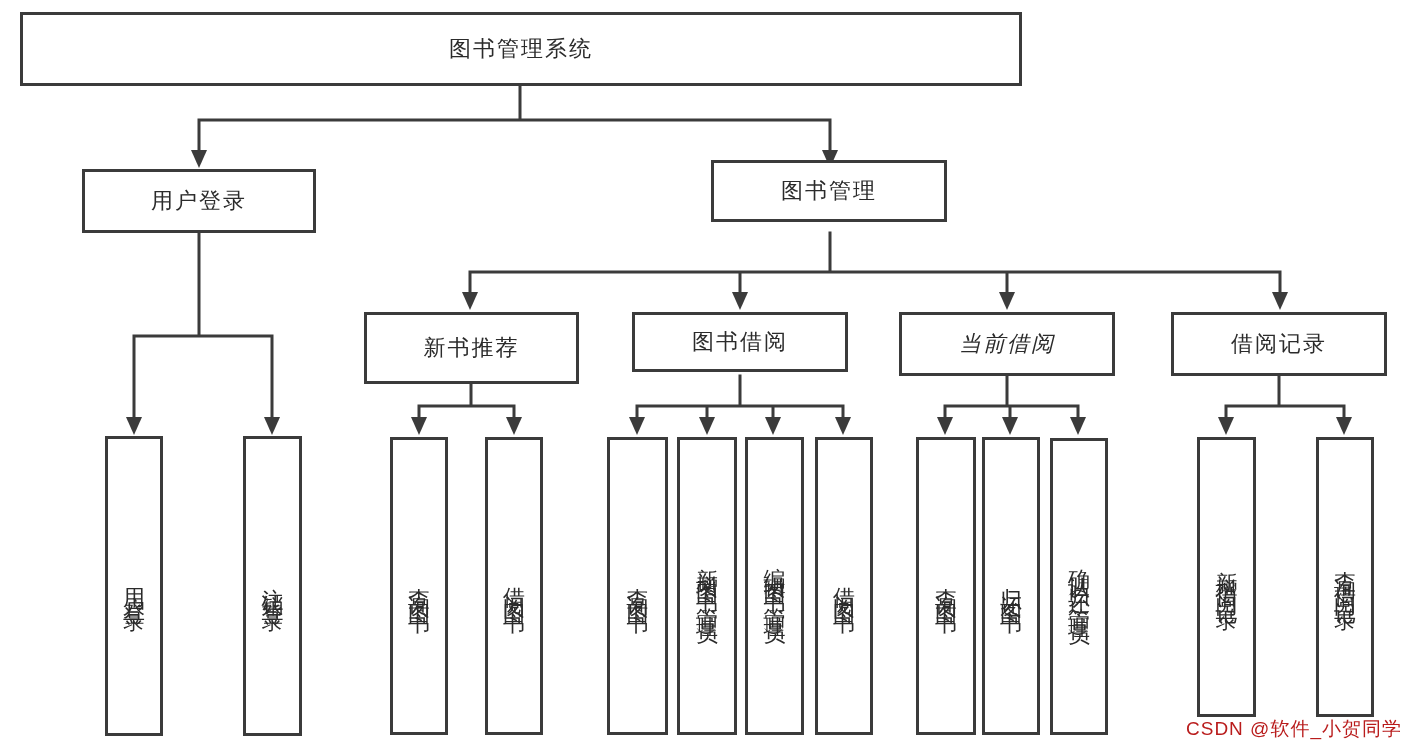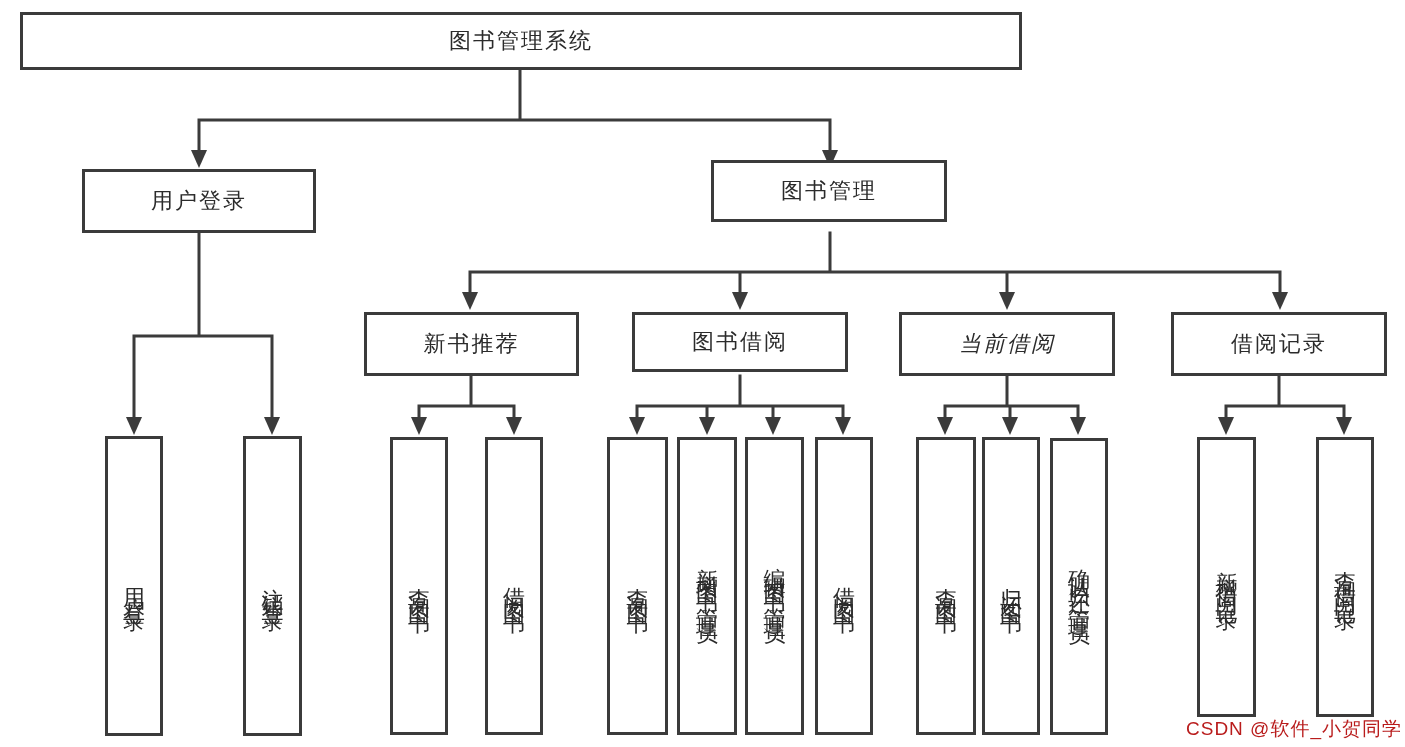--- a/index.html
+++ b/index.html
@@ -96,26 +96,26 @@
     <path d="M1007,376 V406 M945,406 H1078 M945,406 V419 M1010,406 V419 M1078,406 V419" stroke="#3b3b3b" stroke-width="3" fill="none" stroke-linecap="square"></path>
     <polygon points="937,417 953,417 945,435" fill="#3b3b3b"></polygon>
     <polygon points="1002,417 1018,417 1010,435" fill="#3b3b3b"></polygon>
     <polygon points="1070,417 1086,417 1078,435" fill="#3b3b3b"></polygon>
 
     <path d="M1279,376 V406 M1226,406 H1344 M1226,406 V419 M1344,406 V419" stroke="#3b3b3b" stroke-width="3" fill="none" stroke-linecap="square"></path>
     <polygon points="1218,417 1234,417 1226,435" fill="#3b3b3b"></polygon>
     <polygon points="1336,417 1352,417 1344,435" fill="#3b3b3b"></polygon>
   </svg>
 
-  <div class="hbox" style="left:20px; top:12px; width:1002px; height:58px;">图书管理系统</div>
+  <div class="hbox" style="left:20px; top:12px; width:1002px; height:74px;">图书管理系统</div>
 
   <div class="hbox" style="left:82px; top:169px; width:234px; height:64px;">用户登录</div>
   <div class="hbox" style="left:711px; top:160px; width:236px; height:62px;">图书管理</div>
 
-  <div class="hbox" style="left:364px; top:312px; width:215px; height:64px;">新书推荐</div>
+  <div class="hbox" style="left:364px; top:312px; width:215px; height:72px;">新书推荐</div>
   <div class="hbox" style="left:632px; top:312px; width:216px; height:60px;">图书借阅</div>
   <div class="hbox" style="left:899px; top:312px; width:216px; height:64px;font-style:italic;">当前借阅</div>
   <div class="hbox" style="left:1171px; top:312px; width:216px; height:64px;">借阅记录</div>
 
   <div class="vbox" style="left:105px; top:436px; width:58px; height:300px;">
     <span>用户登录</span>
   </div>
   <div class="vbox" style="left:243px; top:436px; width:59px; height:300px;">
     <span>注销登录</span>
   </div>

